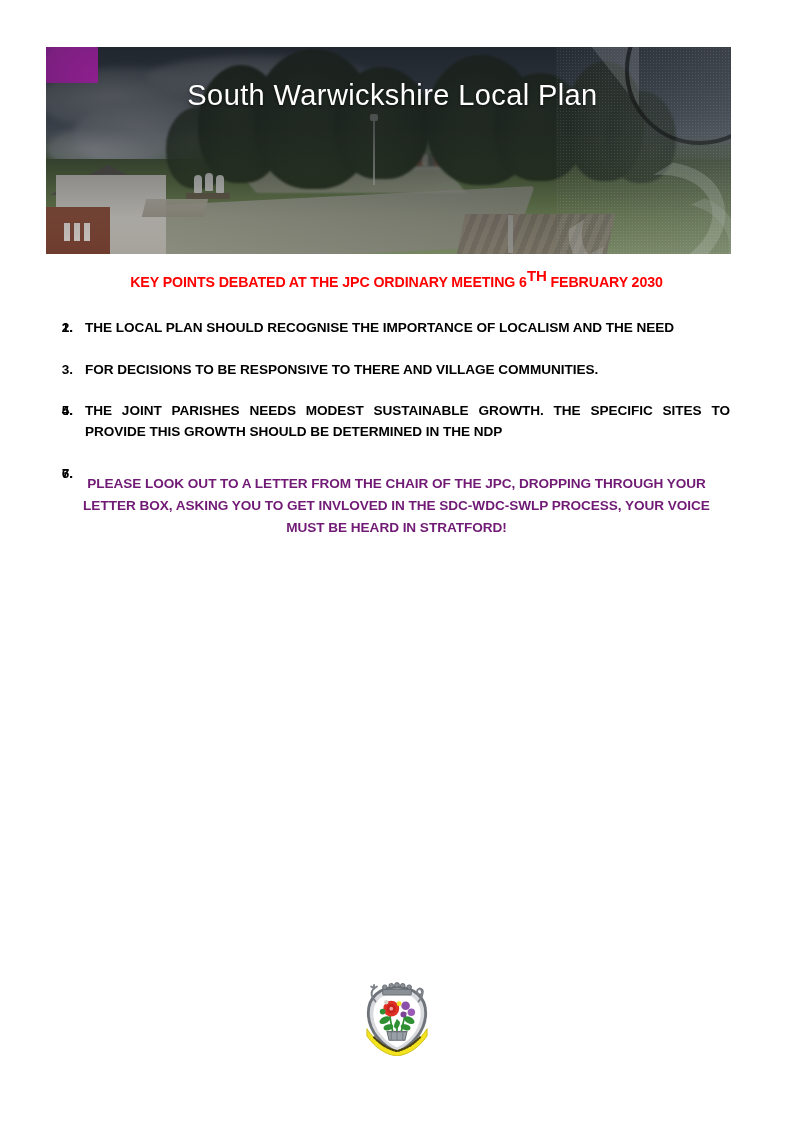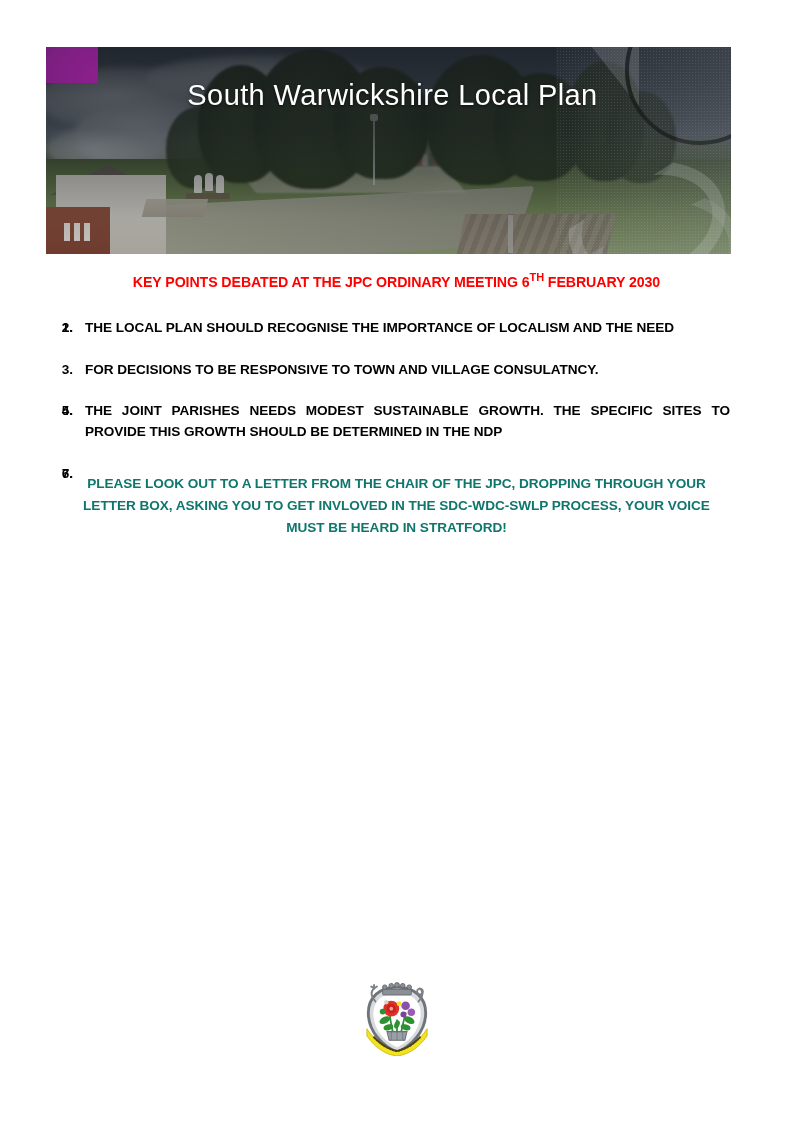--- a/index.html
+++ b/index.html
@@ -346,21 +346,21 @@
   .heading-red {
     color: #FF0000;
     font-weight: bold;
     font-size: 14.2px;
     text-align: center;
     margin: 21px 0 0 0;
     letter-spacing: -0.1px;
     line-height: 1.2;
   }
   .heading-red sup {
-    font-size: 11px;
+    font-size: 15px;
     vertical-align: super;
     line-height: 0;
   }
 
   ol.points {
     list-style: none;
     margin: 26px 0 0 0;
     padding: 0;
   }
   ol.points > li {
@@ -383,21 +383,21 @@
     width: 73px;
     text-align: right;
     font-weight: bold;
     font-size: 13.6px;
     color: #000000;
   }
   
   ol.points > li .txt { display: block; }
 
   .closing-red {
-    color: #0f766e;
+    color: #701a75;
     font-weight: bold;
     font-size: 13.6px;
     text-align: center;
     line-height: 1.62;
     margin: 30px auto 0 auto;
     width: 648px;
     letter-spacing: -0.05px;
   }
   .closing-red .para2 { display: block; }
 
@@ -484,21 +484,21 @@
     <ol class="points">
       <li>
         <span class="num">1.</span>
       </li>
       <li>
         <span class="num">2.</span>
         <span class="txt">THE LOCAL PLAN SHOULD RECOGNISE THE IMPORTANCE OF LOCALISM AND THE NEED</span>
       </li>
       <li>
         <span class="num">3.</span>
-        <span class="txt">FOR DECISIONS TO BE RESPONSIVE TO TOWN AND VILLAGE CONSULATNCY.</span>
+        <span class="txt">FOR DECISIONS TO BE RESPONSIVE TO THERE AND VILLAGE COMMUNITIES.</span>
       </li>
       <li>
         <span class="num">4.</span>
       </li>
       <li>
         <span class="num">5.</span>
         <span class="txt">THE JOINT PARISHES NEEDS MODEST SUSTAINABLE GROWTH. THE SPECIFIC SITES TO PROVIDE THIS GROWTH SHOULD BE DETERMINED IN THE NDP</span>
       </li>
       <li>
         <span class="num">6.</span>

